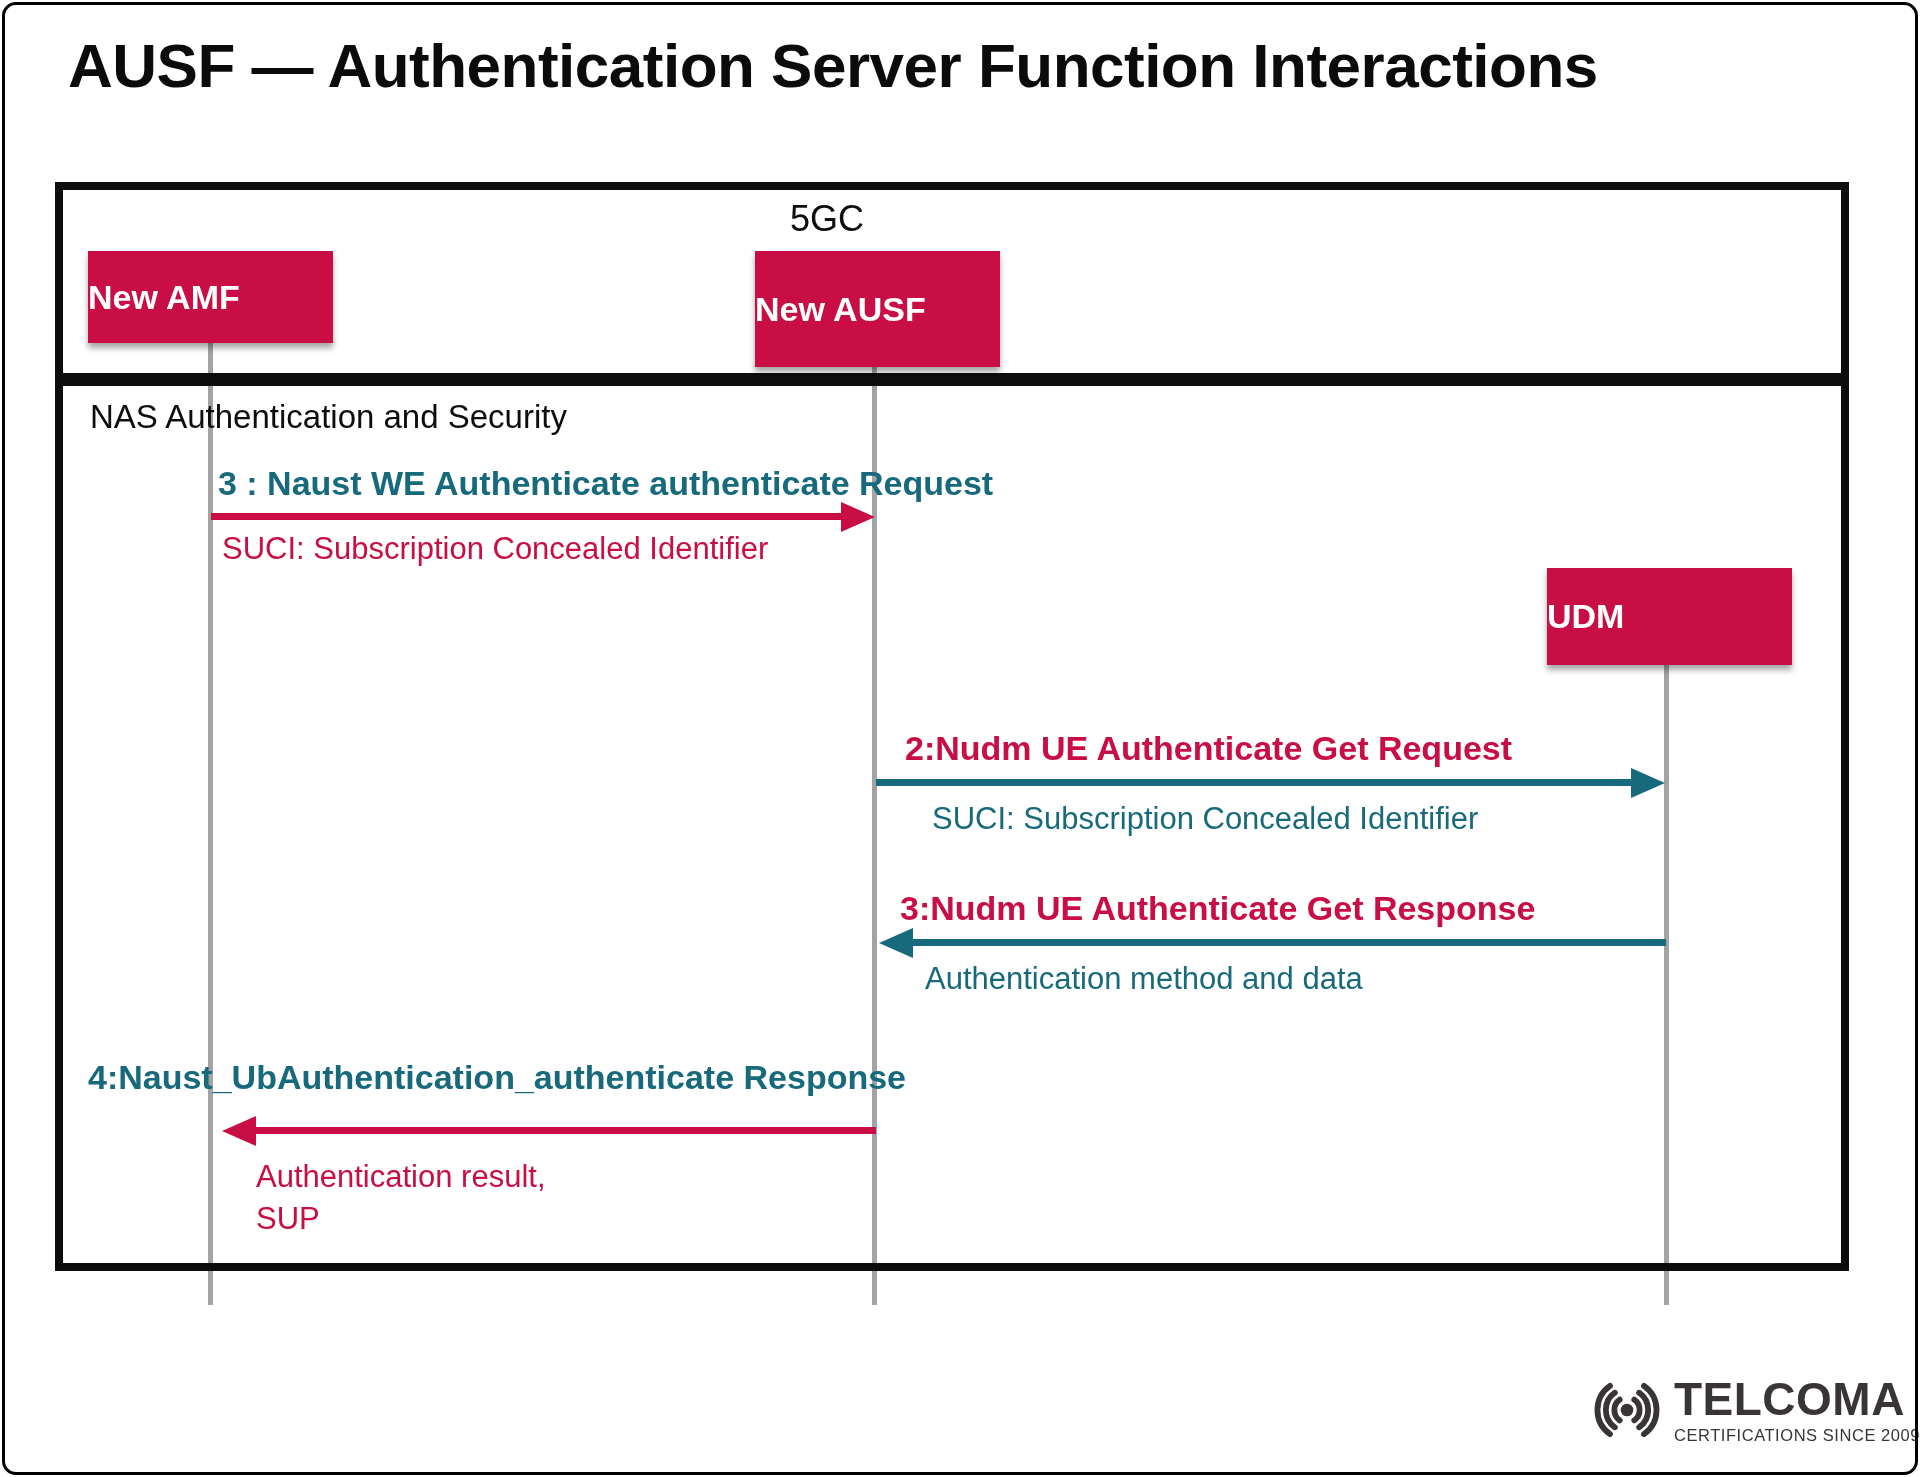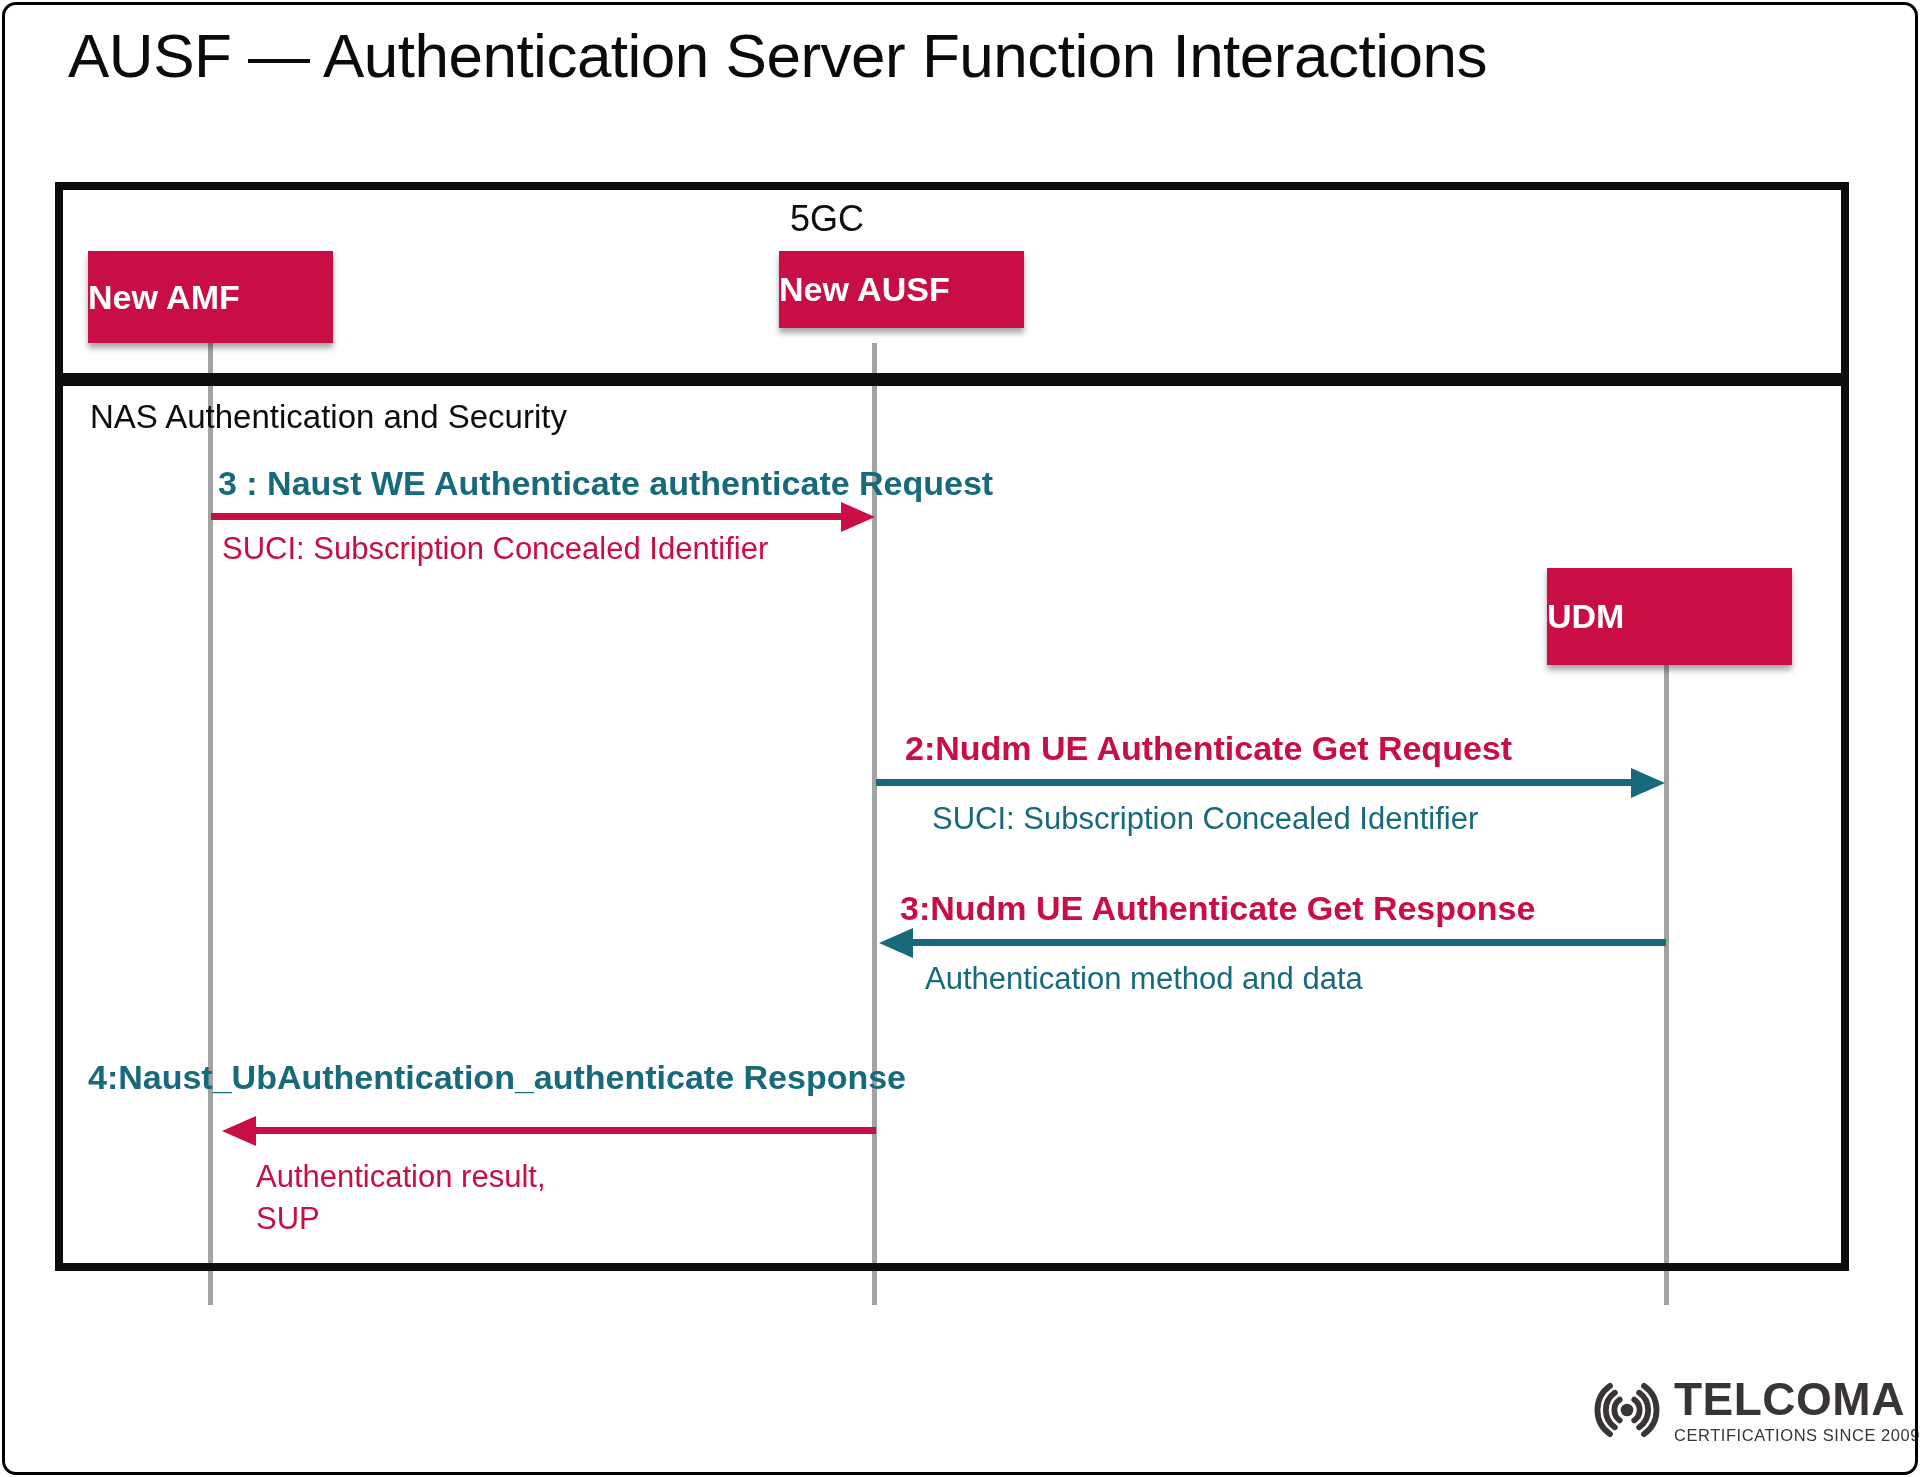--- a/index.html
+++ b/index.html
@@ -2,41 +2,41 @@
 <html><head>
 <meta charset="utf-8">
 <style>
   html,body { margin:0; padding:0; background:#ffffff; }
   .canvas {
     position:relative; width:1920px; height:1477px; background:#ffffff;
     font-family:"Liberation Sans", sans-serif; overflow:hidden;
   }
   .page-border { position:absolute; inset:2px; border:3px solid #000; border-radius:14px; z-index:10; pointer-events:none; }
 
-  .title { position:absolute; left:68px; top:20px; margin:0; font-size:62px; font-weight:400; color:#0b0b0b; letter-spacing:-0.5px; z-index:5; }
+  .title { position:absolute; left:68px; top:30px; margin:0; font-size:62px; font-weight:700; color:#0b0b0b; letter-spacing:-0.5px; z-index:5; }
 
   .frame { position:absolute; border:8px solid #0d0d0d; background:transparent; z-index:4; }
   .frame-5gc { left:55px; top:182px; width:1778px; height:183px; }
   .frame-seq { left:55px; top:378px; width:1778px; height:877px; }
 
   .frame-5gc-label { position:absolute; left:790px; top:198px; width:200px; font-size:36px; color:#0d0d0d; z-index:5; }
   .seq-title { position:absolute; left:90px; top:398px; font-size:33px; color:#0d0d0d; z-index:5; }
 
   .lifeline { position:absolute; width:5px; background:#a3a3a3; z-index:2; }
   .lifeline-amf  { left:208px;  top:343px; height:962px; }
   .lifeline-ausf { left:872px;  top:343px; height:962px; }
   .lifeline-udm  { left:1664px; top:663px; height:642px; }
 
   .actor {
     position:absolute; background:#C80E44; color:#ffffff; z-index:6;
     display:flex; align-items:center; 
     font-size:34px; font-weight:700; box-shadow:0 5px 6px rgba(0,0,0,0.35);
   }
   .actor-amf  { left:88px;   top:251px; width:245px; height:92px; }
-  .actor-ausf { left:755px;  top:251px; width:245px; height:77px;margin-left:24px; }
+  .actor-ausf { left:755px;  top:251px; width:245px; height:116px; }
   .actor-udm  { left:1547px; top:568px; width:245px; height:97px; }
 
   .c-crimson { color:#C80E44; }
   .c-teal    { color:#17697C; }
 
   .msg-label { position:absolute; font-size:34px; font-weight:600; white-space:nowrap; z-index:5; }
   .msg-param { position:absolute; font-size:31px; font-weight:400; white-space:nowrap; z-index:5; line-height:1.35; }
 
   .arrow { position:absolute; height:7px; background:currentColor; z-index:5; }
   .arrow::after {

